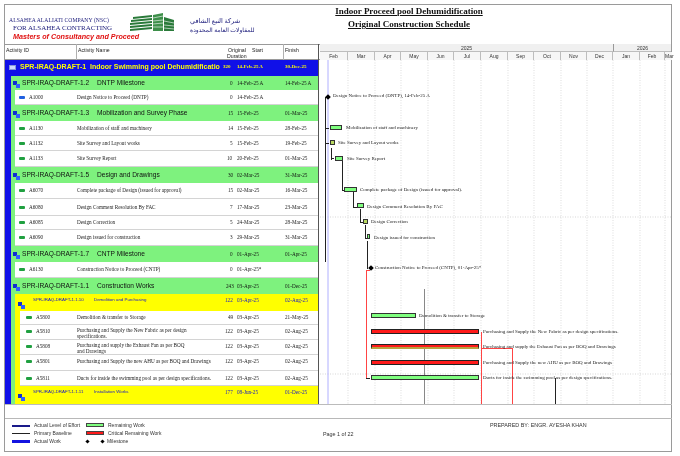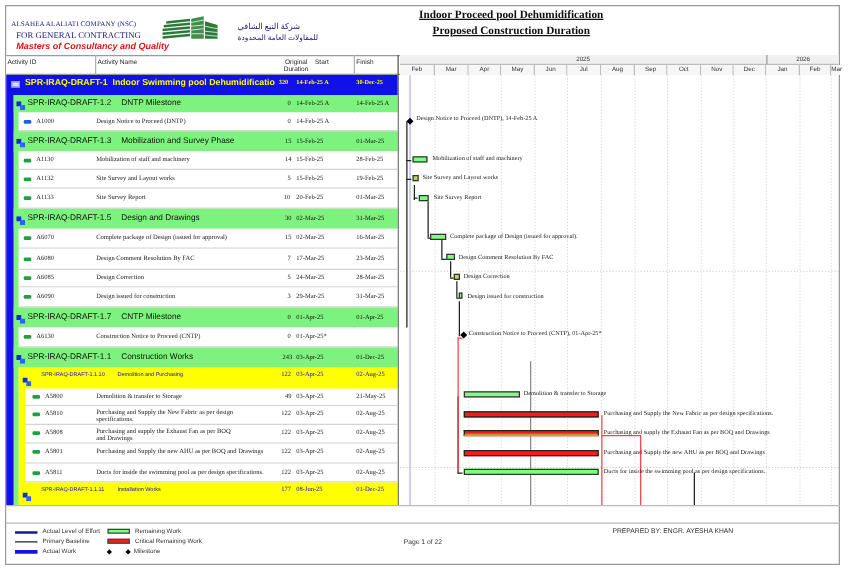--- a/index.html
+++ b/index.html
@@ -39,22 +39,22 @@
   .legend { font-family: "Liberation Sans", sans-serif; font-size: 5px; color: #333; }
   .legend .li { position: absolute; white-space: nowrap; }
   .swatch { position: absolute; }
 </style>
 </head>
 <body>
 
 <div class="frame"></div>
 
 <div class="abs hdr-company1">ALSAHEA ALALIATI COMPANY (NSC)</div>
-<div class="abs hdr-company2">FOR GENERAL CONTRACTING</div>
-<div class="abs hdr-company3">Masters of Consultancy and Quality</div>
+<div class="abs hdr-company2">FOR ALSAHEA CONTRACTING</div>
+<div class="abs hdr-company3">Masters of Consultancy and Proceed</div>
 <div class="abs logo">
   <svg width="48" height="22" viewBox="0 0 48 22">
     <g fill="#2a7a3a">
       <path d="M2 14 L24 12 L24 14 L2 16 Z"></path>
       <path d="M2 11 L24 9 L24 11 L2 13 Z"></path>
       <path d="M3 8 L24 6 L24 8 L3 10 Z"></path>
       <path d="M5 5 L24 3 L24 5 L5 7 Z"></path>
       <path d="M2 17 L24 15 L24 17 L2 19 Z"></path>
       <path d="M25 3 L35 1 L35 19 L25 19 Z" fill="#3d8f4a"></path>
       <path d="M36 5 L46 8 L46 19 L36 19 Z" fill="#2a7a3a"></path>
@@ -66,21 +66,21 @@
         <line x1="25" y1="15" x2="35" y2="15"></line>
       <line x1="36" y1="9" x2="46" y2="11"></line>
         <line x1="36" y1="13" x2="46" y2="14"></line>
       <line x1="36" y1="16" x2="46" y2="17"></line>
     </g>
   </svg>
 </div>
 <div class="abs hdr-arabic1">شركة النبع الشافي</div>
 <div class="abs hdr-arabic2">للمقاولات العامة المحدودة</div>
 <div class="abs title1">Indoor Proceed pool Dehumidification</div>
-<div class="abs title2">Proposed Construction Duration</div>
+<div class="abs title2">Original Construction Schedule</div>
 
 <div class="abs colhdr" style="left:5px;width:315px;">
   <span style="left:1px;top:2px;">Activity ID</span>
   <span style="left:73px;top:2px;">Activity Name</span>
   <span style="left:223px;top:2px;">Original</span>
   <span style="left:222px;top:8px;">Duration</span>
   <span style="left:247px;top:2px;">Start</span>
   <span style="left:280px;top:2px;">Finish</span>
 </div>
 <div class="vline" style="left:76px;top:44px;height:16px;"></div>

